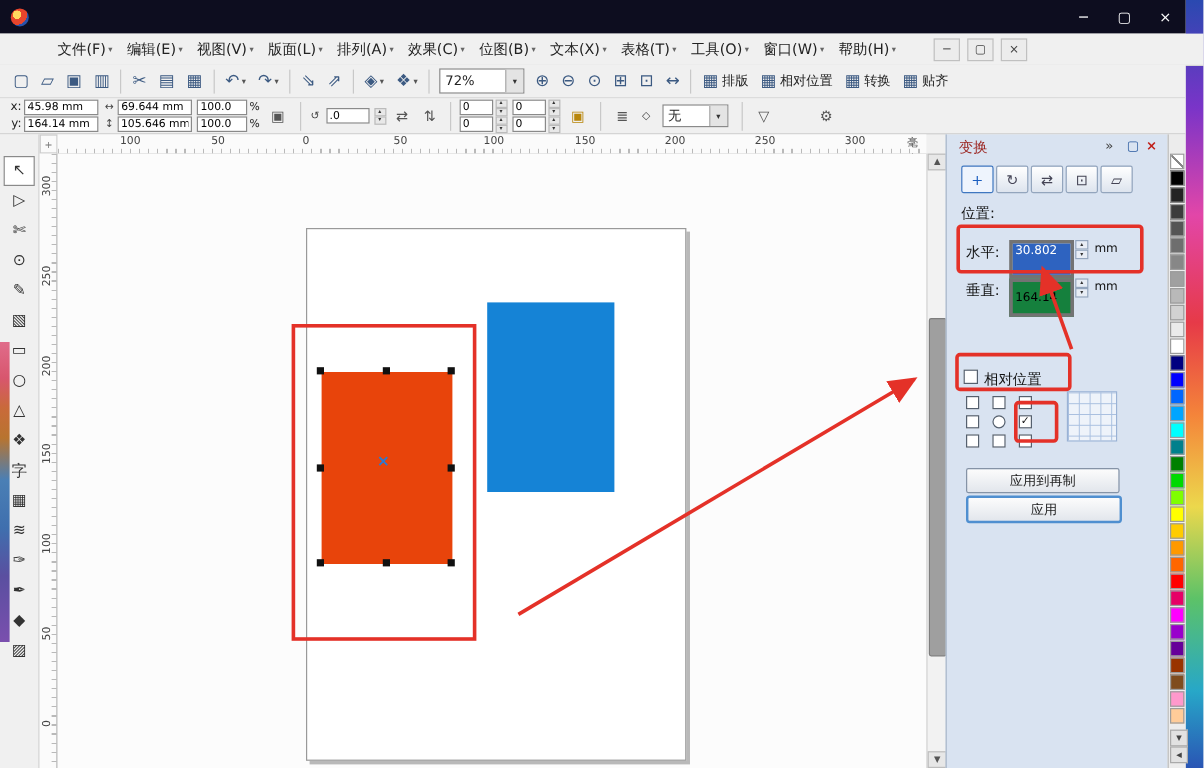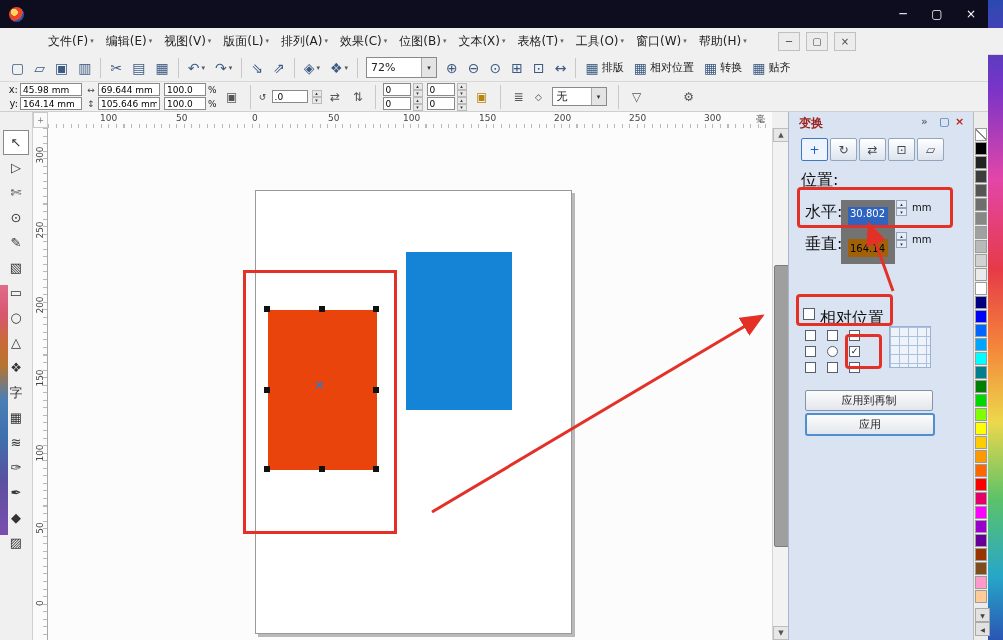--- a/index.html
+++ b/index.html
@@ -63,27 +63,27 @@
   .handle{position:absolute;width:6px;height:6px;background:#111;}
   .center-x{position:absolute;left:266px;top:249px;font-size:13px;font-weight:bold;color:#2a7ad4;}
   .ann-rect{position:absolute;left:195px;top:142px;width:148px;height:258px;border:3px solid #e43128;}
   
   .vscroll{left:772px;top:128px;width:16px;height:512px;background:#f2f2f2;border-left:1px solid #d5d5d5;}
   .sbtn{position:absolute;left:0;width:16px;height:14px;background:#e7e7e7;border:1px solid #bdbdbd;box-sizing:border-box;font-size:7px;color:#555;display:flex;align-items:center;justify-content:center;}
   .sthumb{position:absolute;left:1px;top:137px;width:13px;height:280px;background:#9f9f9f;border:1px solid #7d7d7d;border-radius:2px;}
   
   .docker{left:788px;top:112px;width:185px;height:528px;background:#d9e3f1;border-left:1px solid #a9b6c9;box-sizing:border-box;}
   .dock-head{position:absolute;left:0;top:0;width:100%;height:22px;display:flex;align-items:center;}
-  .dock-title{margin-left:10px;font-size:12px;font-weight:bold;color:#9b2420;}
+  .dock-title{margin-left:10px;font-size:12px;font-weight:normal;color:#9b2420;}
   .dock-hbtn{position:absolute;top:3px;font-size:11px;color:#444;}
   .dock-tabs{position:absolute;left:12px;top:26px;display:flex;gap:2px;}
   .dtab{width:25px;height:21px;border:1px solid #93a5bd;background:linear-gradient(#ffffff,#dde4ee);display:flex;align-items:center;justify-content:center;font-size:12px;color:#445;border-radius:2px;}
   .dtab.active{border:1px solid #3f77c0;background:#eef4fd;color:#1c5fc0;}
-  .dock-lab{position:absolute;font-size:16px;color:#111;}
-  .dfield{position:absolute;height:32px;border:7px solid #737373;background:#a16207;font-size:10px;box-sizing:border-box;}
+  .dock-lab{position:absolute;font-size:12px;color:#111;}
+  .dfield{position:absolute;height:32px;border:3px solid #737373;background:#15803d;font-size:10px;box-sizing:border-box;}
   .dfield input{border:none;width:100%;height:100%;font-size:10px;font-family:"DejaVu Sans",sans-serif;padding:0 2px;background:transparent;}
   .sel-val{display:block;height:100%;background:#2e63c0;color:#fff;font-size:10px;padding:1px 2px;box-sizing:border-box;}
   .dspin{position:absolute;width:11px;height:16px;display:flex;flex-direction:column;}
   .dspin i{font-style:normal;font-size:5px;line-height:6px;height:8px;border:1px solid #93a5bd;background:#e8edf5;color:#333;text-align:center;box-sizing:border-box;}
   .chk{position:absolute;width:12px;height:12px;border:1px solid #55606e;background:#fff;box-sizing:border-box;}
   .anchor-grid{position:absolute;left:16px;top:218px;display:grid;grid-template-columns:repeat(3,11px);grid-auto-rows:11px;gap:5px 11px;}
   .g-cell{width:11px;height:11px;border:1px solid #55606e;background:#fff;box-sizing:border-box;font-size:9px;line-height:9px;text-align:center;color:#111;}
   .g-cell.circle{border-radius:50%;}
   .anchor-gfx{position:absolute;left:100px;top:214px;width:40px;height:40px;border:1px solid #9ab2d5;background-image:linear-gradient(#a9c0e0 1px,transparent 1px),linear-gradient(90deg,#a9c0e0 1px,transparent 1px);background-size:9px 9px;background-color:#eef3fa;}
   .dock-btn{position:absolute;left:16px;width:126px;height:19px;border:1px solid #8593a6;border-radius:2px;background:linear-gradient(#fcfcfc,#e2e6ec);font-size:11px;display:flex;align-items:center;justify-content:center;}

